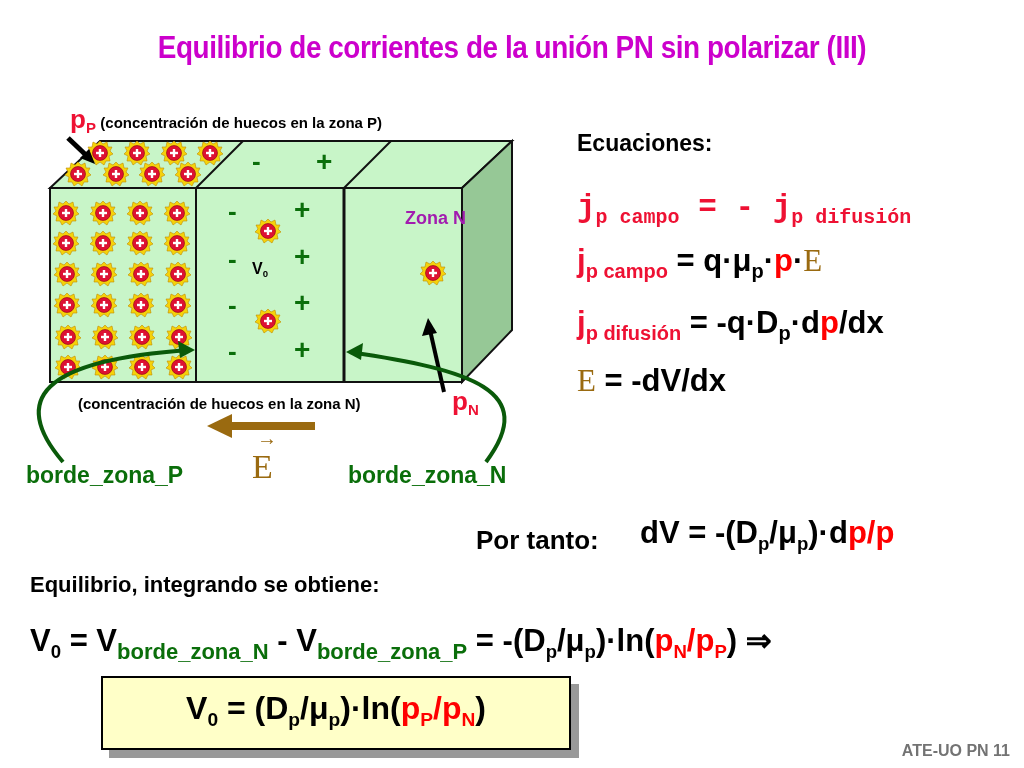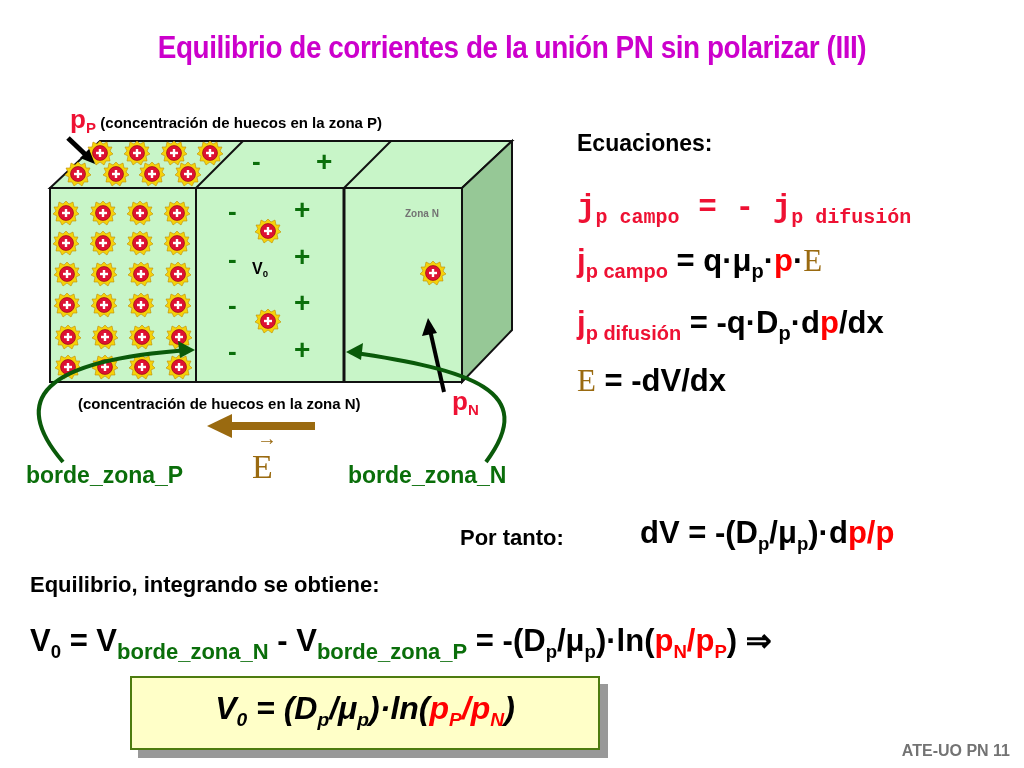--- a/index.html
+++ b/index.html
@@ -7,21 +7,21 @@
   .abs { position:absolute; }
   .title { left:0; width:1024px; top:30px; text-align:center; color:#cc00cc; font-weight:bold; font-size:31px; letter-spacing:-0.5px; transform:scaleX(0.9); }
   .red { color:#ee1133; }
   .red2 { color:#ff0000; }
   .green { color:#0a6e0a; }
   .brown { color:#9a6a10; }
   .bold { font-weight:bold; }
   sub { font-size:60%; vertical-align:-0.35em; }
   .serifE { font-family:"Liberation Serif", serif; font-weight:normal; }
   .eq { font-weight:bold; font-size:31px; white-space:nowrap; }
-  .box { left:130px; top:676px; width:466px; height:70px; background:#ffffc8; border:2px solid #4d7c0f; box-shadow:8px 8px 0 #999;font-style:italic; }
+  .box { left:101px; top:676px; width:466px; height:70px; background:#ffffc8; border:2px solid #000000; box-shadow:8px 8px 0 #999; }
   .footer { right:14px; top:742px; color:#737373; font-weight:bold; font-size:16px; }
 </style>
 </head>
 <body>
 
 <div class="abs title">Equilibrio de corrientes de la unión PN sin polarizar (III)</div>
 
 <div class="abs bold" style="left:70px; top:104px; white-space:nowrap;text-align:center;">
   <span class="red" style="font-size:26px;">p</span><sub class="red" style="font-size:15px;">P</sub>
   <span style="font-size:15px;">(concentración de huecos en la zona P)</span>
@@ -109,21 +109,21 @@
 <div class="abs bold green" style="left:228px; top:196px; font-size:26px;">-</div>
 <div class="abs bold green" style="left:294px; top:194px; font-size:28px;">+</div>
 <div class="abs bold green" style="left:228px; top:244px; font-size:26px;">-</div>
 <div class="abs bold green" style="left:294px; top:241px; font-size:28px;">+</div>
 <div class="abs bold green" style="left:228px; top:290px; font-size:26px;">-</div>
 <div class="abs bold green" style="left:294px; top:287px; font-size:28px;">+</div>
 <div class="abs bold green" style="left:228px; top:336px; font-size:26px;">-</div>
 <div class="abs bold green" style="left:294px; top:334px; font-size:28px;">+</div>
 
 <div class="abs bold" style="left:252px; top:260px; font-size:16px;"><span>V</span><sub>0</sub></div>
-<div class="abs bold" style="left:405px; top:208px; font-size:10px; color:#737373;">Zona N</div>
+<div class="abs bold" style="left:405px; top:208px; font-size:18px; color:#a21caf;">Zona N</div>
 
 <div class="abs bold" style="left:78px; top:395px; font-size:15px; white-space:nowrap;">(concentración de huecos en la zona N)</div>
 <div class="abs bold red" style="left:452px; top:386px; font-size:26px;"><span>p</span><sub style="font-size:15px;">N</sub></div>
 
 <div class="abs brown serifE" style="left:257px; top:427px; font-size:20px;">→</div>
 <div class="abs brown serifE" style="left:252px; top:448px; font-size:34px;">E</div>
 
 <div class="abs bold green" style="left:26px; top:462px; font-size:23px;">borde_zona_P</div>
 <div class="abs bold green" style="left:348px; top:462px; font-size:23px;">borde_zona_N</div>
 
@@ -138,21 +138,21 @@
 </div>
 
 <div class="abs eq" style="left:577px; top:305px;">
   <span class="red">j</span><sub class="red" style="font-size:20px;">p difusión</sub><span> = -q·D</span><sub style="font-size:20px;">p</sub><span>·d</span><span class="red2">p</span><span>/dx</span>
 </div>
 
 <div class="abs eq" style="left:577px; top:363px;">
   <span class="brown serifE">E</span><span> = -dV/dx</span>
 </div>
 
-<div class="abs bold" style="left:460px; top:525px; font-size:22px;">Por tanto:</div>
+<div class="abs bold" style="left:476px; top:525px; font-size:26px;">Por tanto:</div>
 <div class="abs eq" style="left:640px; top:515px;">
   <span>dV = -(D</span><sub>p</sub><span>/μ</span><sub>p</sub><span>)·d</span><span class="red2">p</span><span class="red2">/</span><span class="red2">p</span>
 </div>
 
 <div class="abs bold" style="left:30px; top:572px; font-size:22px;">Equilibrio, integrando se obtiene:</div>
 <div class="abs eq" style="left:30px; top:622px; font-size:31px;text-align:center;">
   <span>V</span><sub>0</sub><span> = V</span><sub class="green" style="font-size:22px;">borde_zona_N</sub><span> - V</span><sub class="green" style="font-size:22px;">borde_zona_P</sub><span> = -(D</span><sub>p</sub><span>/μ</span><sub>p</sub><span>)·ln(</span><span class="red2">p</span><sub class="red2">N</sub><span class="red2">/</span><span class="red2">p</span><sub class="red2">P</sub><span>)</span> <span>⇒</span>
 </div>
 
 <div class="abs box">

